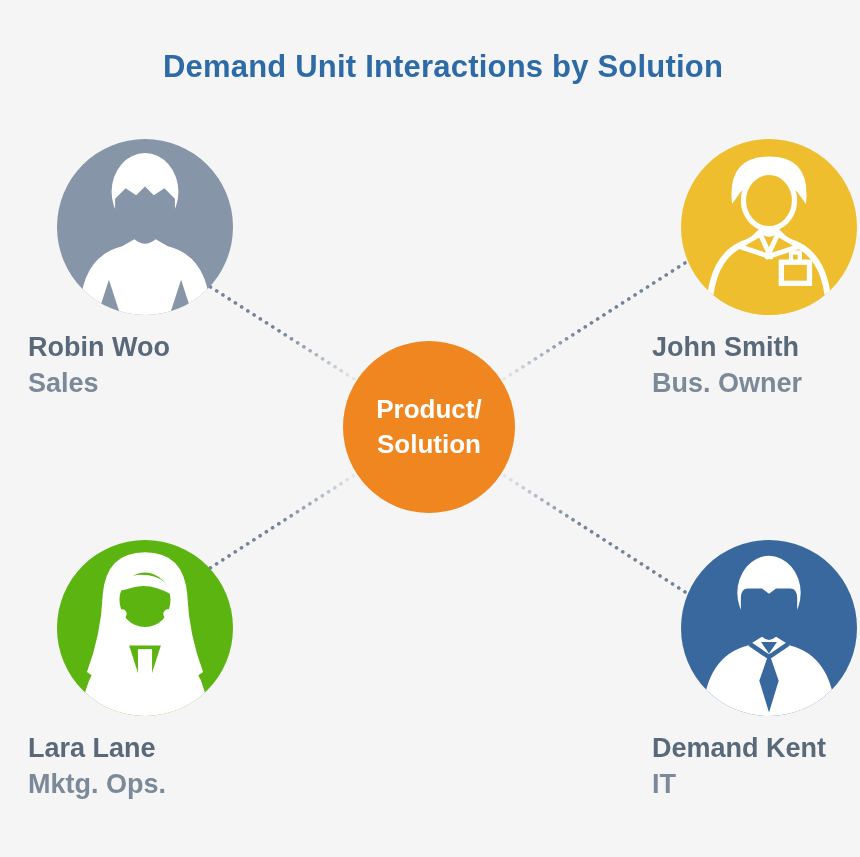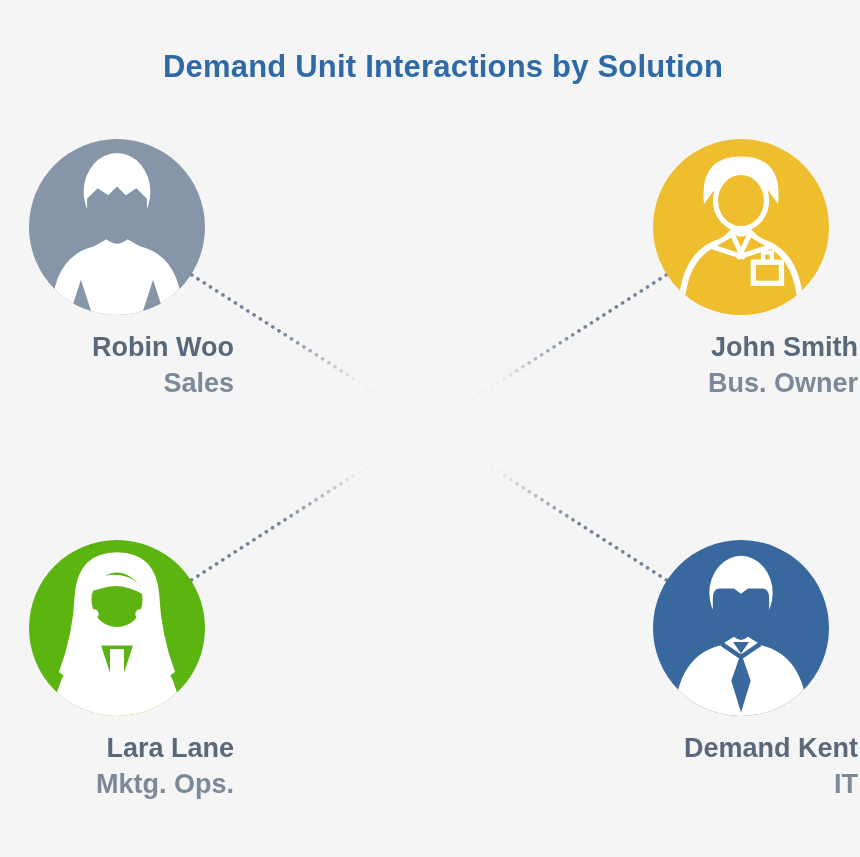--- a/index.html
+++ b/index.html
@@ -12,21 +12,21 @@
   .stage { position: relative; width: 860px; height: 857px; }
 
   .title {
     position: absolute; top: 36px; left: 0; width: 100%; margin: 13px;
     text-align: center; font-size: 31px; font-weight: 700;
     color: var(--title, #2E6BA6); letter-spacing: 0.2px;
   }
 
   .lines { position: absolute; top: 0; left: 0; z-index: 0; }
 
-  .person { position: absolute; width: 234px; text-align: right; z-index: 1; }
+  .person { position: absolute; width: 234px; text-align: left; z-index: 1; margin-left: 28px; }
   .pos-top-left     { left: 0px;   top: 139px; }
   .pos-top-right    { left: 624px; top: 139px; }
   .pos-bottom-left  { left: 0px;   top: 540px; }
   .pos-bottom-right { left: 624px; top: 540px; }
 
   .avatar {
     width: 176px; height: 176px; border-radius: 50%;
     margin: 0 auto; overflow: hidden;
   }
   .avatar svg { display: block; width: 100%; height: 100%; }
@@ -141,14 +141,20 @@
         <path fill="#fff" d="M12 100 Q14 66 38 60 L46 55 Q50 58.5 54 55 L62 60 Q86 66 88 100 Z"></path>
         <path fill="none" stroke="currentColor" stroke-width="2.6" d="M39 59 L50 66.5 L61 59"></path>
         <path fill="currentColor" d="M45.5 58 L54.5 58 L50 64.5 Z"></path>
         <path fill="currentColor" d="M50 64 L55.5 80 L50 98 L44.5 80 Z"></path>
       </svg>
     </div>
     <div class="person-name">Demand Kent</div>
     <div class="person-role">IT</div>
   </div>
 
+  <div class="center-node">
+    <div class="center-label">
+      <div>Product/</div>
+      <div>Solution</div>
+    </div>
+  </div>
 
 </div>
 
 </body></html>

